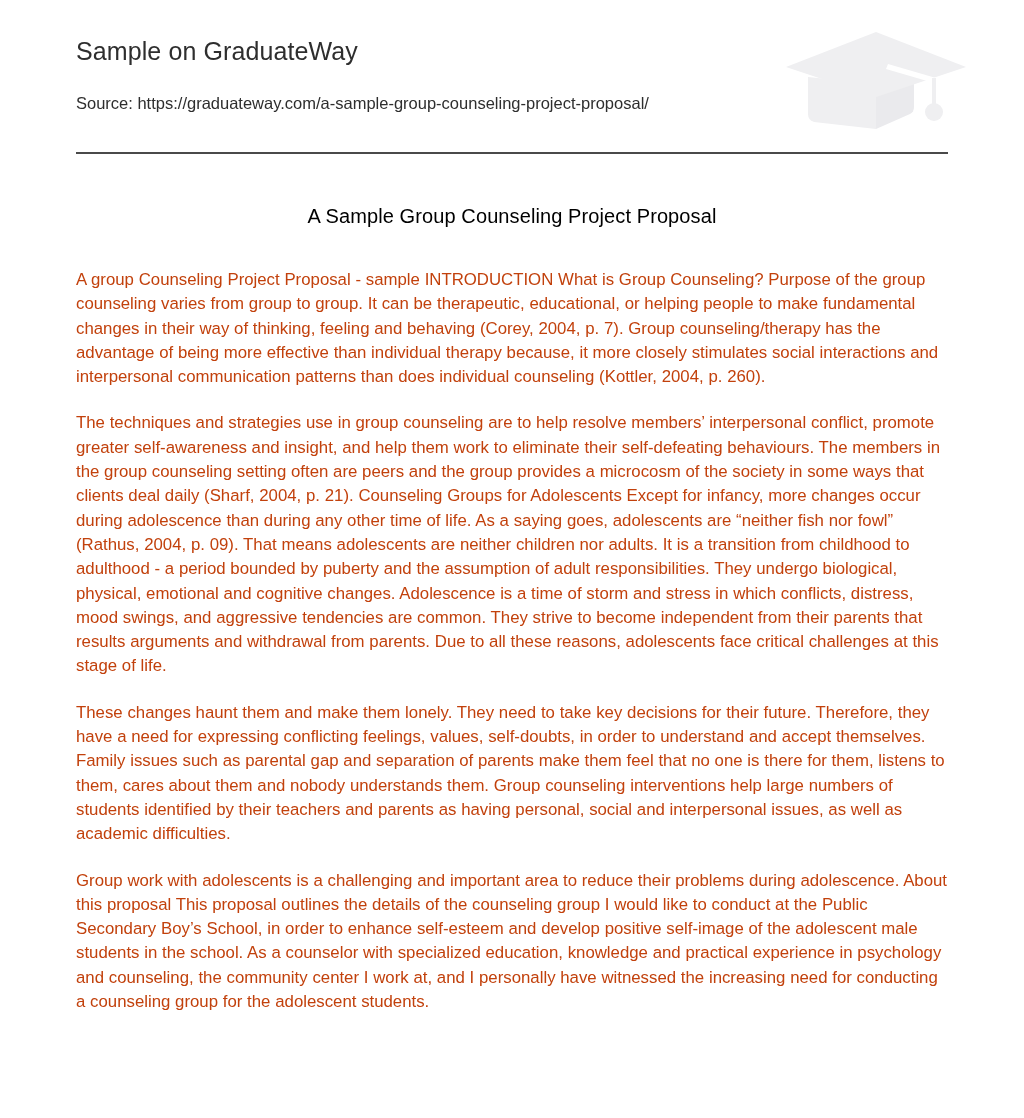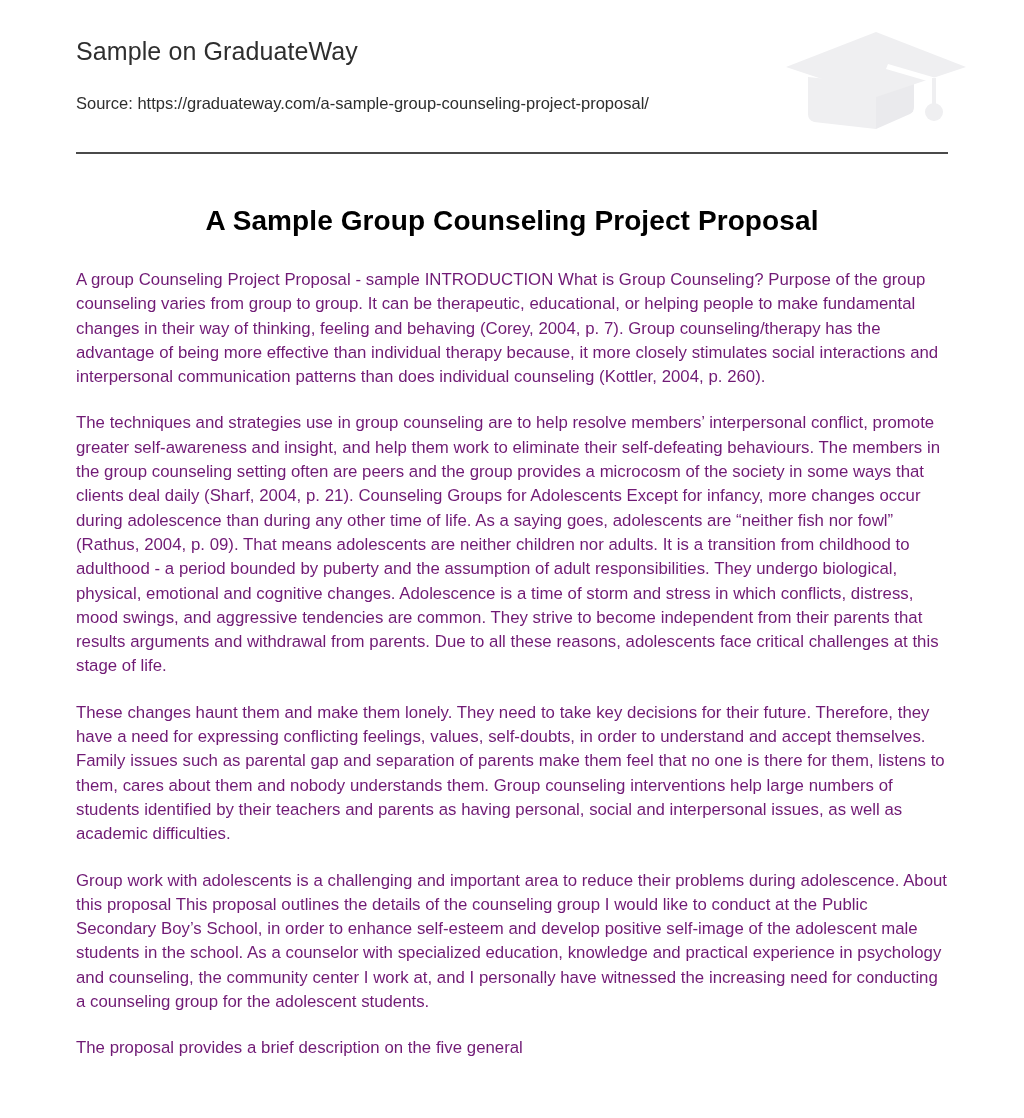--- a/index.html
+++ b/index.html
@@ -74,40 +74,40 @@
     height: 100%;
   }
 
   
   .doc-title {
     position: absolute;
     left: 76px;
     top: 205px;
     width: 872px;
     text-align: center;
-    font-size: 28px;
-    font-weight: 700;
+    font-size: 20px;
+    font-weight: 400;
     color: #000000;
     letter-spacing: 0.1px;
     margin: 0;
   }
 
   
   .body-copy {
     position: absolute;
     left: 76px;
     top: 268px;
     width: 872px;
   }
 
   .body-copy p {
     margin: 0 0 22px 0;
     font-size: 16.8px;
     line-height: 24.3px;
-    color: #701a75;
+    color: #c2410c;
     text-align: left;
     word-spacing: 0.1px;
   }
   .body-copy p:last-child {
     margin-bottom: 0;
   }
 </style>
 </head>
 <body>
 
@@ -134,16 +134,15 @@
 
   <div class="divider"></div>
 
   <h1 class="doc-title">A Sample Group Counseling Project Proposal</h1>
 
   <div class="body-copy">
     <p>A group Counseling Project Proposal - sample INTRODUCTION What is Group Counseling? Purpose of the group counseling varies from group to group. It can be therapeutic, educational, or helping people to make fundamental changes in their way of thinking, feeling and behaving (Corey, 2004, p. 7). Group counseling/therapy has the advantage of being more effective than individual therapy because, it more closely stimulates social interactions and interpersonal communication patterns than does individual counseling (Kottler, 2004, p. 260).</p>
     <p>The techniques and strategies use in group counseling are to help resolve members’ interpersonal conflict, promote greater self-awareness and insight, and help them work to eliminate their self-defeating behaviours. The members in the group counseling setting often are peers and the group provides a microcosm of the society in some ways that clients deal daily (Sharf, 2004, p. 21). Counseling Groups for Adolescents Except for infancy, more changes occur during adolescence than during any other time of life. As a saying goes, adolescents are “neither fish nor fowl” (Rathus, 2004, p. 09). That means adolescents are neither children nor adults. It is a transition from childhood to adulthood - a period bounded by puberty and the assumption of adult responsibilities. They undergo biological, physical, emotional and cognitive changes. Adolescence is a time of storm and stress in which conflicts, distress, mood swings, and aggressive tendencies are common. They strive to become independent from their parents that results arguments and withdrawal from parents. Due to all these reasons, adolescents face critical challenges at this stage of life.</p>
     <p>These changes haunt them and make them lonely. They need to take key decisions for their future. Therefore, they have a need for expressing conflicting feelings, values, self-doubts, in order to understand and accept themselves. Family issues such as parental gap and separation of parents make them feel that no one is there for them, listens to them, cares about them and nobody understands them. Group counseling interventions help large numbers of students identified by their teachers and parents as having personal, social and interpersonal issues, as well as academic difficulties.</p>
     <p>Group work with adolescents is a challenging and important area to reduce their problems during adolescence. About this proposal This proposal outlines the details of the counseling group I would like to conduct at the Public Secondary Boy’s School, in order to enhance self-esteem and develop positive self-image of the adolescent male students in the school. As a counselor with specialized education, knowledge and practical experience in psychology and counseling, the community center I work at, and I personally have witnessed the increasing need for conducting a counseling group for the adolescent students.</p>
-    <p>The proposal provides a brief description on the five general</p>
   </div>
 
 </div>
 
 </body></html>

